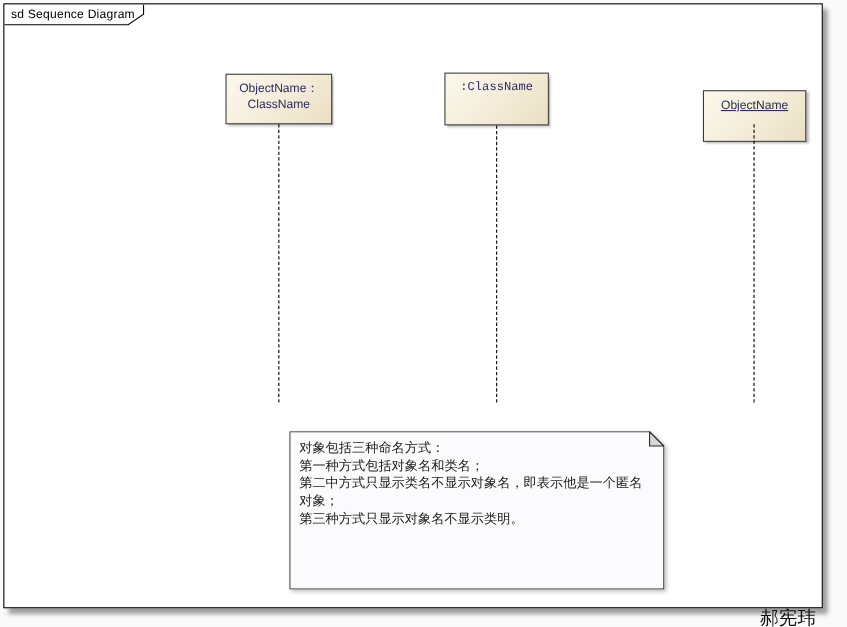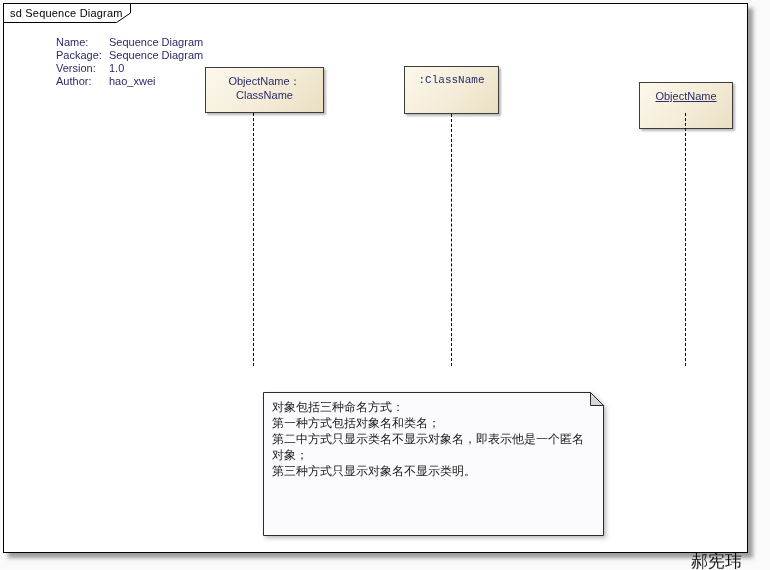--- a/index.html
+++ b/index.html
@@ -39,21 +39,21 @@
     box-sizing:border-box;
     background:linear-gradient(135deg,#fcf8ec 0%,#f4ecd8 55%,#eadfc2 100%);
     border:1px solid #3c3c3c;
     box-shadow:2px 2px 2px rgba(100,100,100,0.45);
     text-align:center;
     font-size:11px;color:#2b2b66;
     padding-top:6px;
     white-space:pre-line;
     line-height:14px;
   }
-  .head-1{left:201px;top:63px;width:119px;height:46px;}
+  .head-1{left:201px;top:63px;width:97px;height:46px;}
   .head-2{left:400px;top:62px;width:95px;height:48px;font-family:Liberation Mono, monospace;}
   .head-3{left:635px;top:78px;width:94px;height:47px;text-decoration:underline;}
 
   .lifeline-line{
     position:absolute;width:0;
     border-left:1px dashed #000;
   }
   .line-1{left:249px;top:109px;height:253px;}
   .line-2{left:447px;top:110px;height:252px;}
   .line-3{left:681px;top:109px;height:253px;}
@@ -82,34 +82,20 @@
 
 <div class="stage">
 
   <div class="frame">
 
     <svg class="tab-shape" viewBox="0 0 130 21">
       <path d="M0,18.5 H112.5 L126.5,9 V0" fill="#ffffff" stroke="#000000" stroke-width="1" fill-opacity="0"></path>
     </svg>
     <div class="tab-label">sd Sequence Diagram</div>
 
-    <div class="metadata">
-      <div class="meta-row">
-        <span class="meta-label">Name:</span><span class="meta-value">Sequence Diagram</span>
-      </div>
-      <div class="meta-row">
-        <span class="meta-label">Package:</span><span class="meta-value">Sequence Diagram</span>
-      </div>
-      <div class="meta-row">
-        <span class="meta-label">Version:</span><span class="meta-value">1.0</span>
-      </div>
-      <div class="meta-row">
-        <span class="meta-label">Author:</span><span class="meta-value">hao_xwei</span>
-      </div>
-    </div>
 
     <div class="lifeline-head head-1">ObjectName：
 ClassName</div>
     <div class="lifeline-line line-1"></div>
 
     <div class="lifeline-head head-2">:ClassName</div>
     <div class="lifeline-line line-2"></div>
 
     <div class="lifeline-head head-3">ObjectName</div>
     <div class="lifeline-line line-3"></div>

